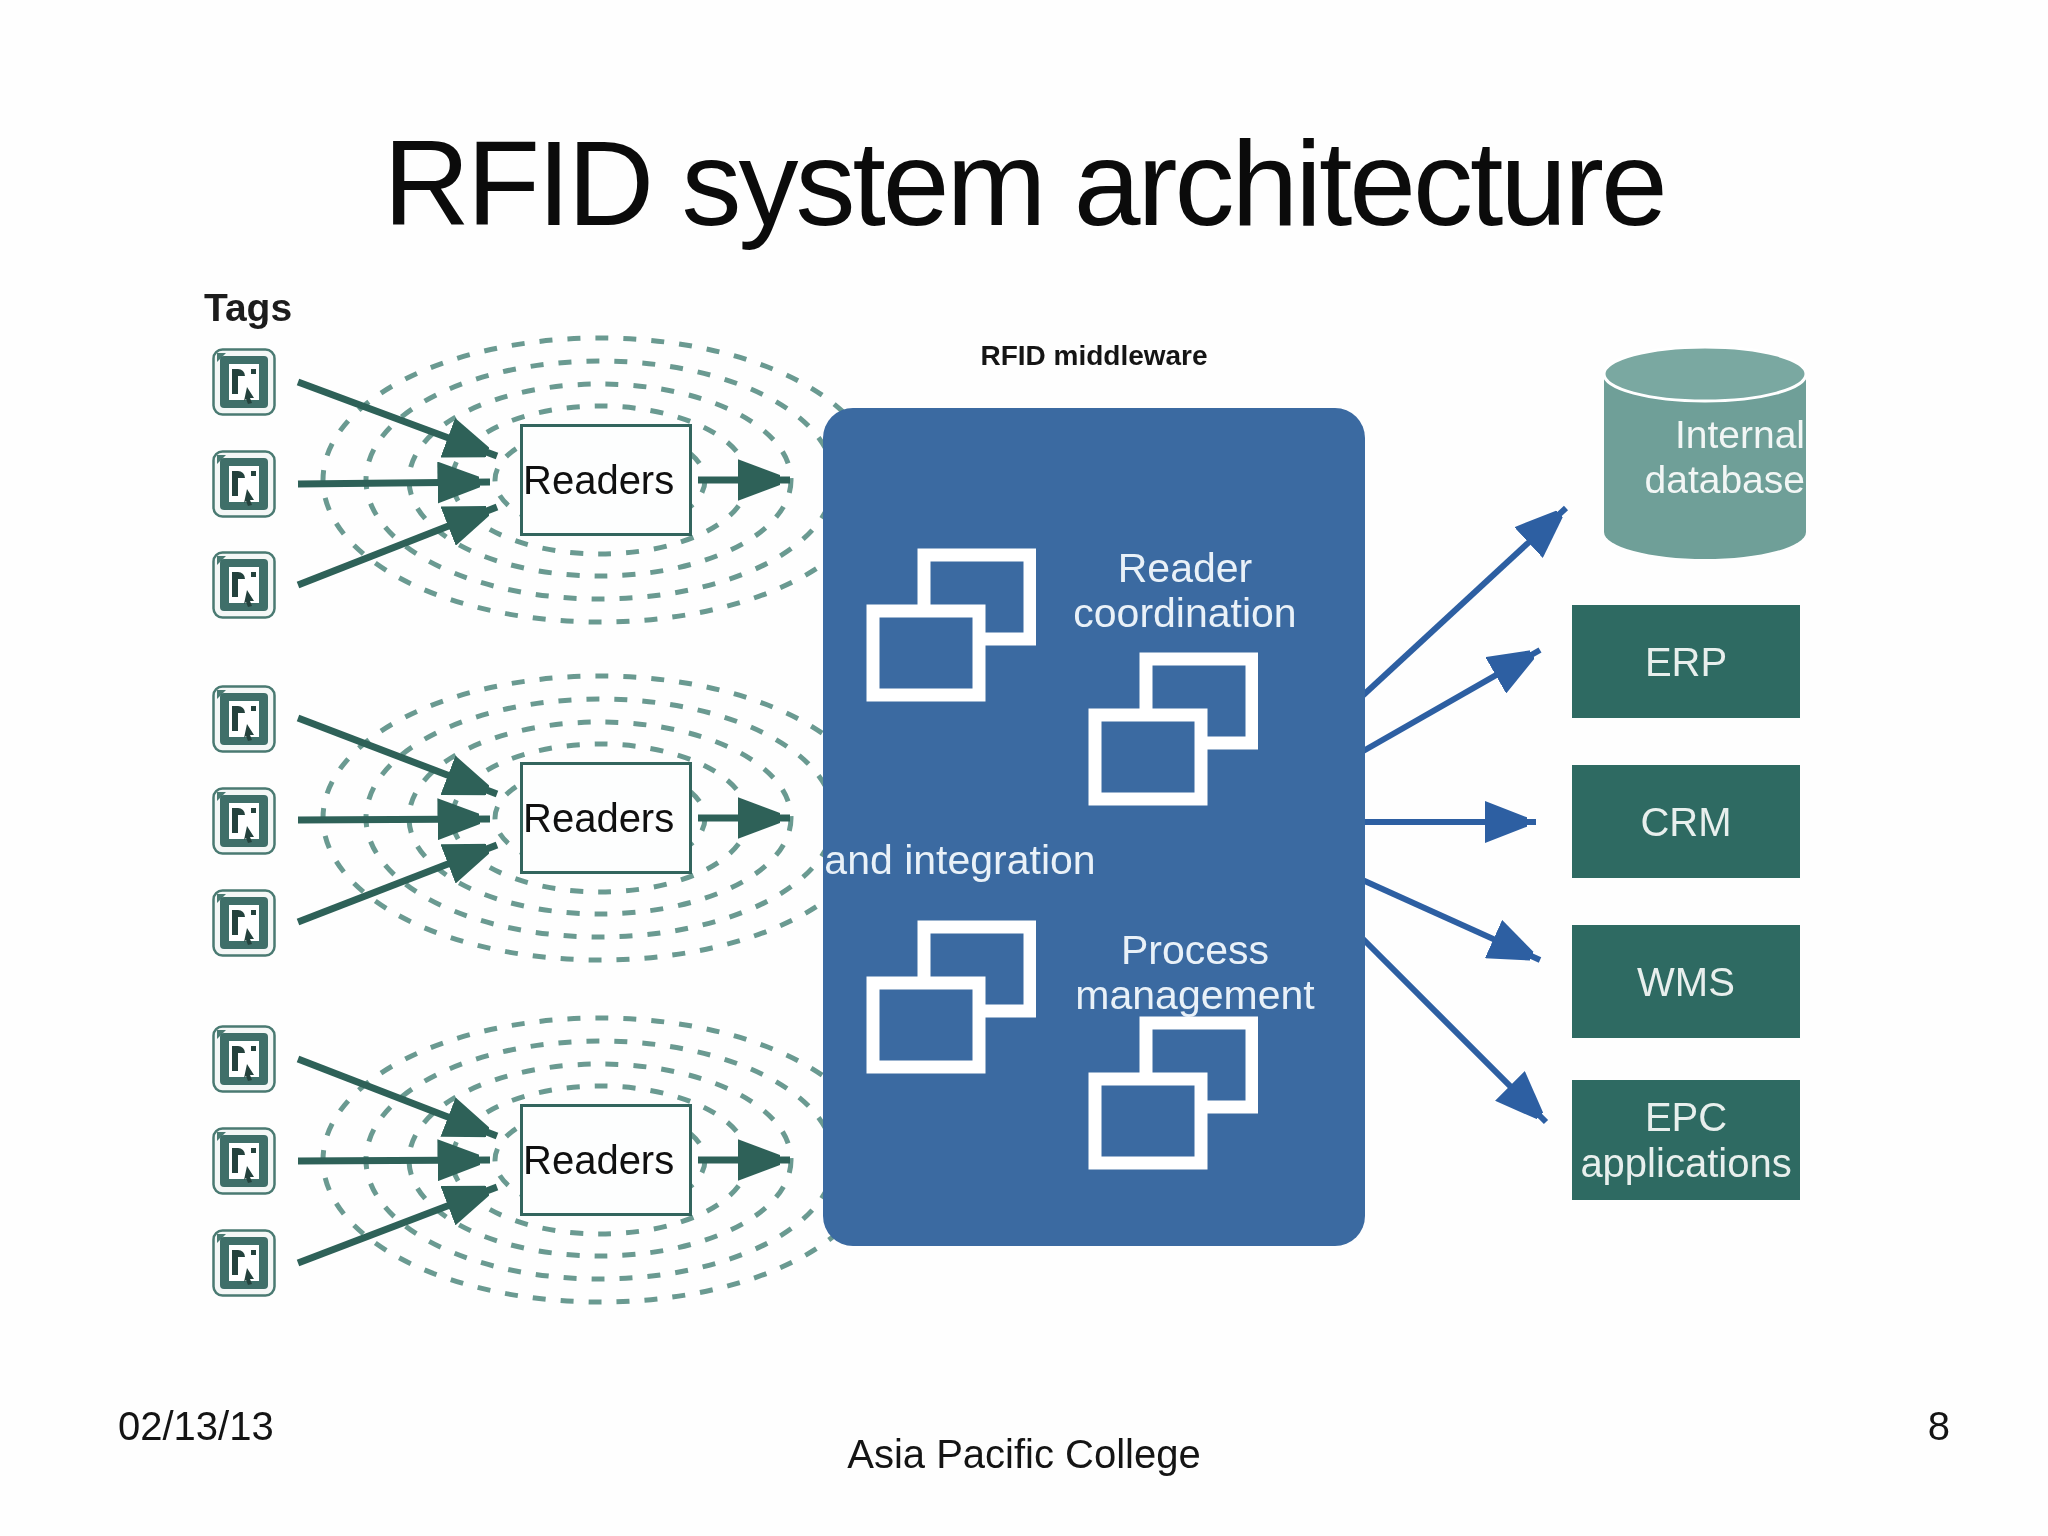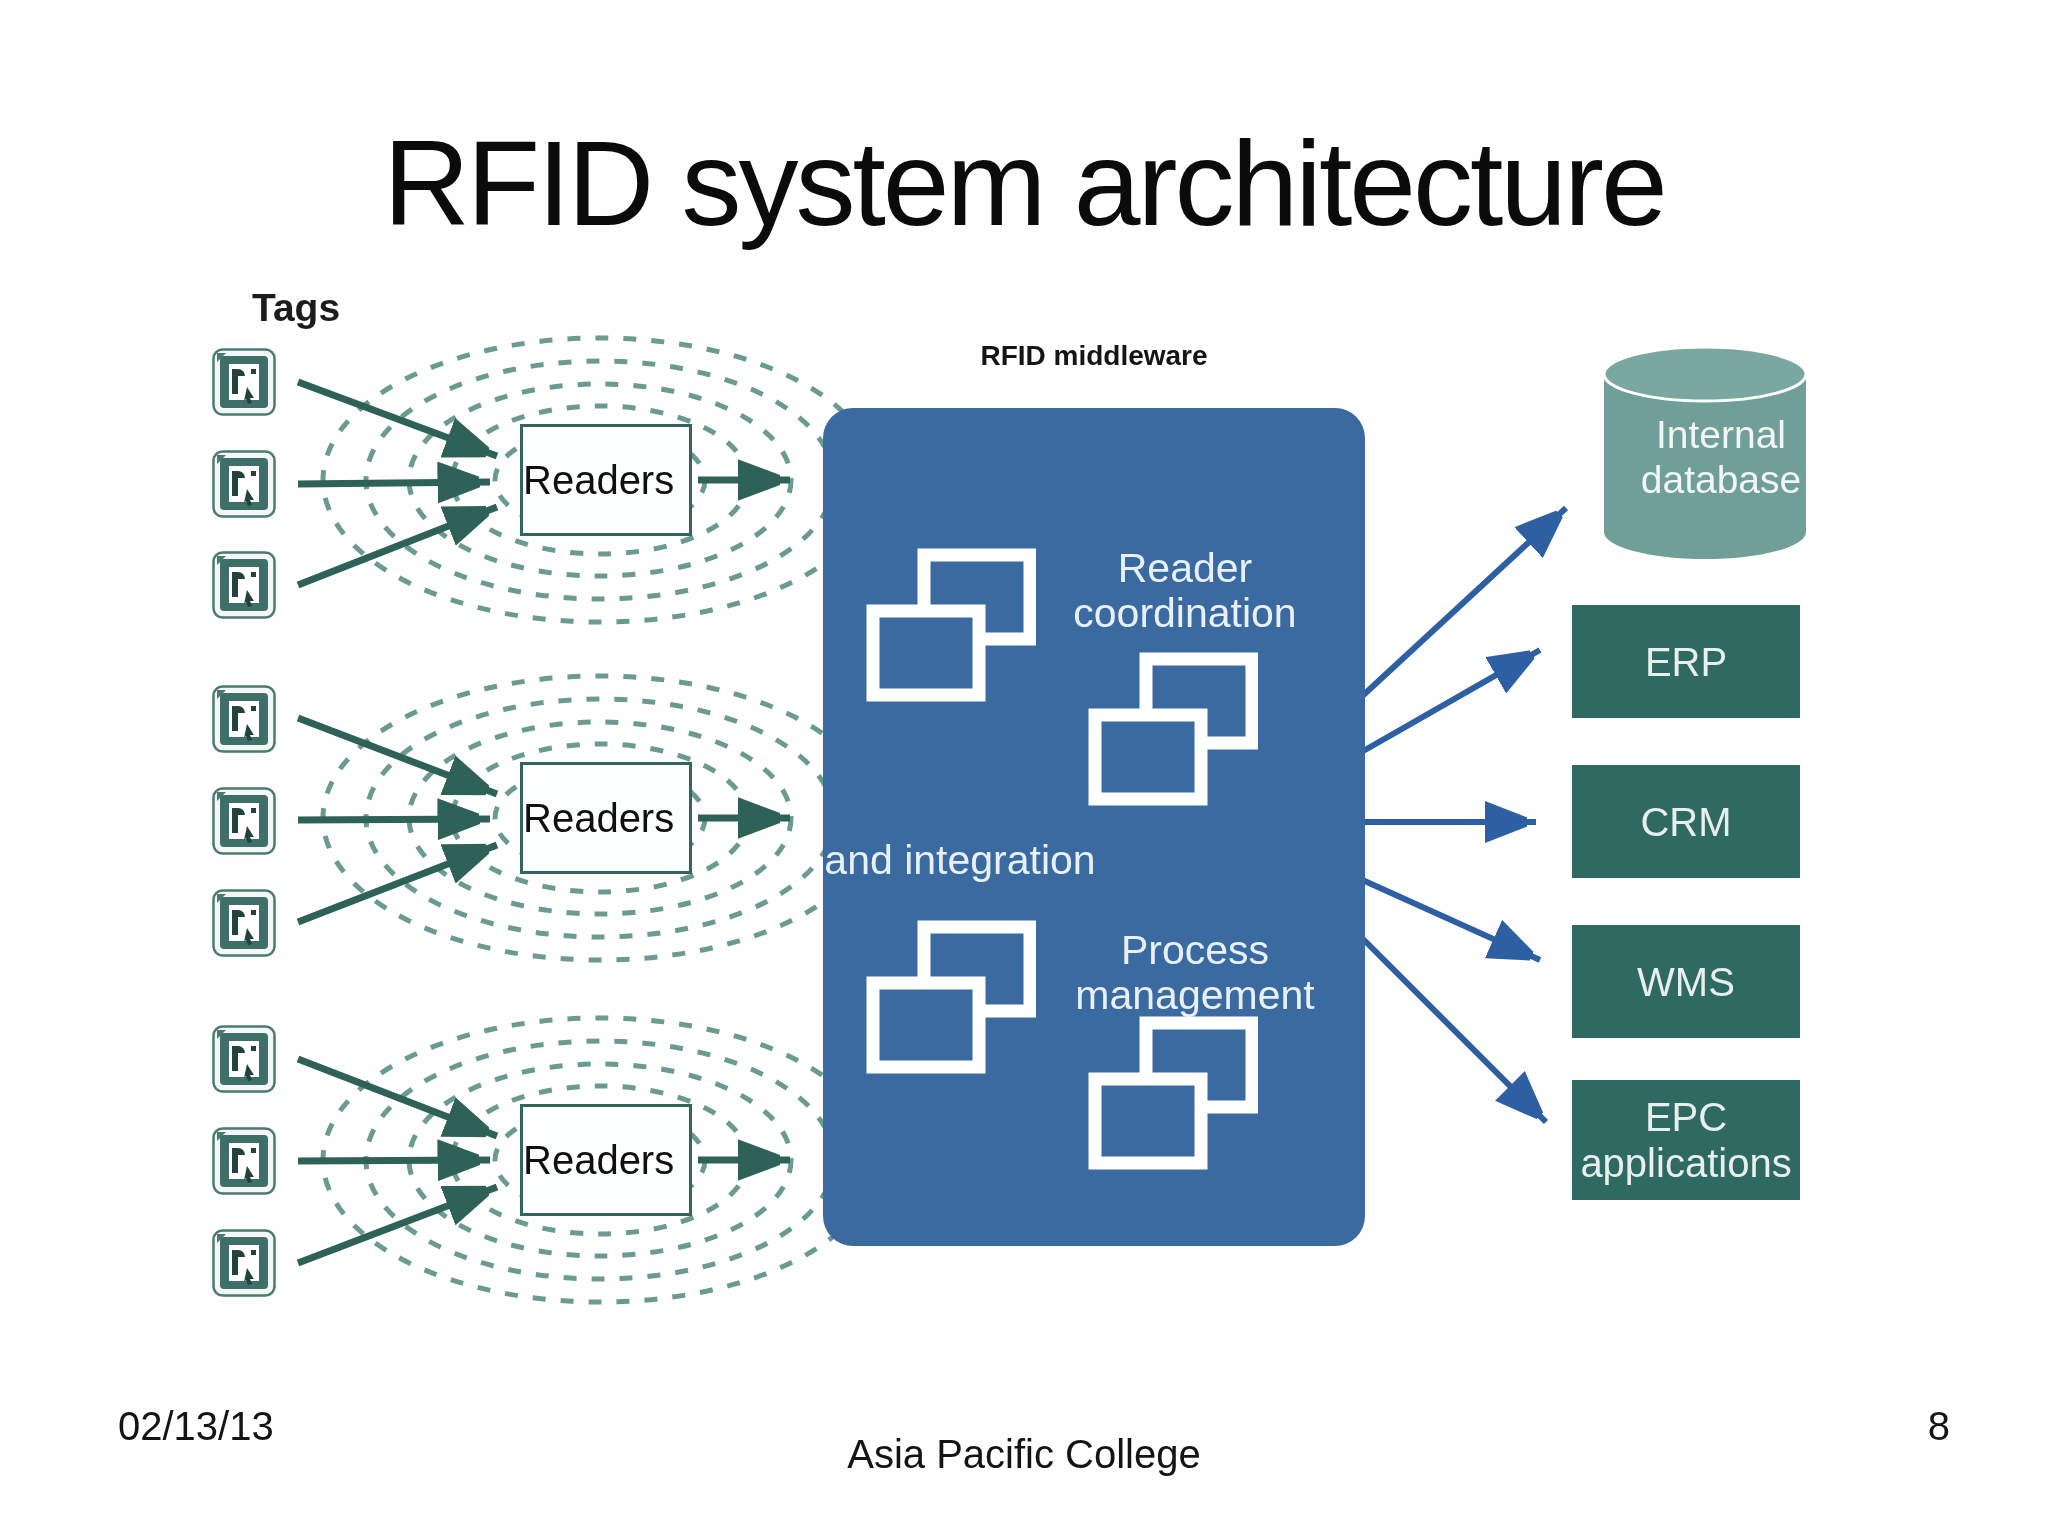--- a/index.html
+++ b/index.html
@@ -30,28 +30,28 @@
   .mw-label{
     z-index:4;text-align:center;color:#e9f1f8;font-size:41px;line-height:45px;font-weight:400;
   }
   .mw-icon{z-index:4;}
   .sysbox{
     z-index:2;left:1572px;width:228px;background:#2e6a62;color:#e8efed;
     display:flex;flex-direction:column;align-items:center;justify-content:center;
     font-size:40px;line-height:46px;text-align:center;
   }
   #db-label{
-    z-index:4;left:1605px;top:412px;width:200px;text-align:center;
-    color:#f2f6f5;font-size:39px;line-height:45px;padding-left:16px;
+    z-index:4;left:1605px;top:412px;width:200px;text-align:right;
+    color:#f2f6f5;font-size:39px;line-height:45px;
   }
   .footer{z-index:2;top:1404px;font-size:40px;color:#141414;}
   #footer-date{left:118px;width:260px;}
   #footer-center{left:0;right:0;text-align:center;margin-top:28px;}
   #footer-page{left:1860px;width:90px;text-align:right;}
-  #tags-label{z-index:2;left:204px;top:286px;font-size:39px;font-weight:800;color:#1c1c1c;margin-left:48px;}
+  #tags-label{z-index:2;left:204px;top:286px;font-size:39px;font-weight:800;color:#1c1c1c;}
 </style>
 </head>
 <body>
 
 <div id="slide">
 
   <svg id="wiring" class="abs" width="2048" height="1536" viewBox="0 0 2048 1536">
     <defs>
       <marker id="ah-teal" markerUnits="strokeWidth" markerWidth="6" markerHeight="6" refX="7.5" refY="3" orient="auto">
         <path d="M0,0 L8,3 L0,6 Z" fill="#2e6158"></path>

